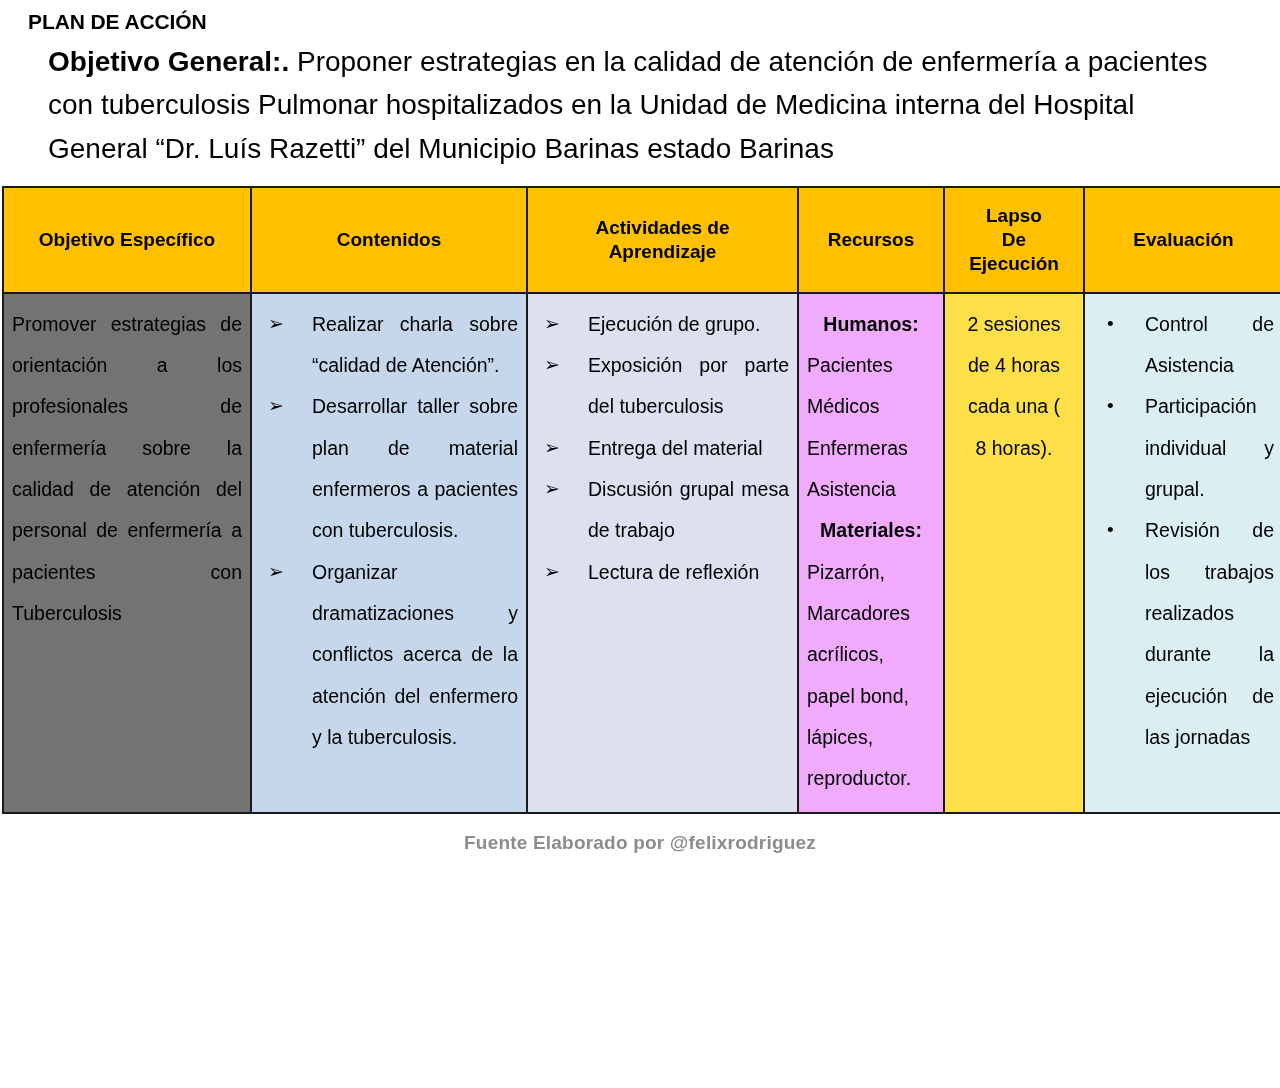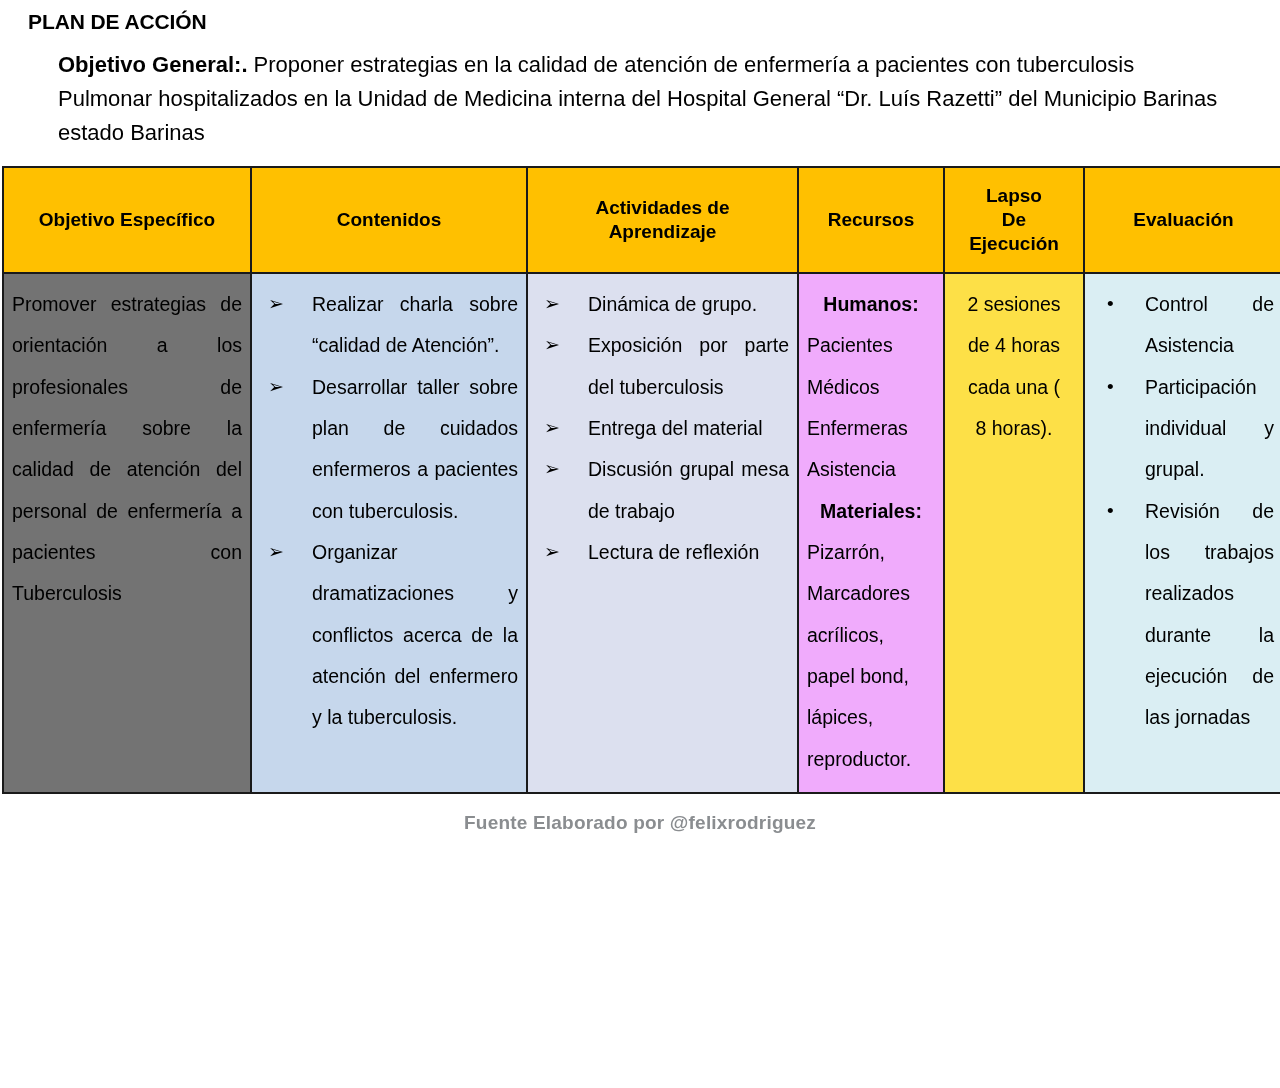--- a/index.html
+++ b/index.html
@@ -21,23 +21,23 @@
     text-align: left;
   }
   .doc-title {
     font-size: 21px;
     font-weight: bold;
     line-height: 1.35;
     margin: 0 0 4px 0;
     letter-spacing: -0.1px;
   }
   .objective-para {
-    font-size: 22px;
+    font-size: 28px;
     line-height: 1.54;
-    margin: 12px;
+    margin: 2px;
     padding: 0 18px;
   }
   .objective-para .lead {
     font-weight: bold;
   }
 
   
   .table-wrap {
     margin-top: 16px;
     padding: 0 2px;
@@ -181,30 +181,30 @@
         <tr>
 
           <td class="cell-objetivo">
             <div class="cell-inner justified">Promover estrategias de orientación a los profesionales de enfermería sobre la calidad de atención del personal de enfermería a pacientes con Tuberculosis</div>
           </td>
 
           <td class="cell-contenidos">
             <div class="cell-inner">
               <ul class="arrow-list">
                 <li><span class="bullet-glyph">➢</span><span>Realizar charla sobre “calidad de Atención”.</span></li>
-                <li><span class="bullet-glyph">➢</span><span>Desarrollar taller sobre plan de cuidados enfermeros a pacientes con tuberculosis.</span></li>
+                <li><span class="bullet-glyph">➢</span><span>Desarrollar taller sobre plan de material enfermeros a pacientes con tuberculosis.</span></li>
                 <li><span class="bullet-glyph">➢</span><span>Organizar dramatizaciones y conflictos acerca de la atención del enfermero y la tuberculosis.</span></li>
               </ul>
             </div>
           </td>
 
           <td class="cell-actividades">
             <div class="cell-inner">
               <ul class="arrow-list">
-                <li><span class="bullet-glyph">➢</span><span>Dinámica de grupo.</span></li>
+                <li><span class="bullet-glyph">➢</span><span>Ejecución de grupo.</span></li>
                 <li><span class="bullet-glyph">➢</span><span>Exposición por parte del tuberculosis</span></li>
                 <li><span class="bullet-glyph">➢</span><span>Entrega del material</span></li>
                 <li><span class="bullet-glyph">➢</span><span>Discusión grupal mesa de trabajo</span></li>
                 <li><span class="bullet-glyph">➢</span><span>Lectura de reflexión</span></li>
               </ul>
             </div>
           </td>
 
           <td class="cell-recursos">
             <div class="cell-inner">

